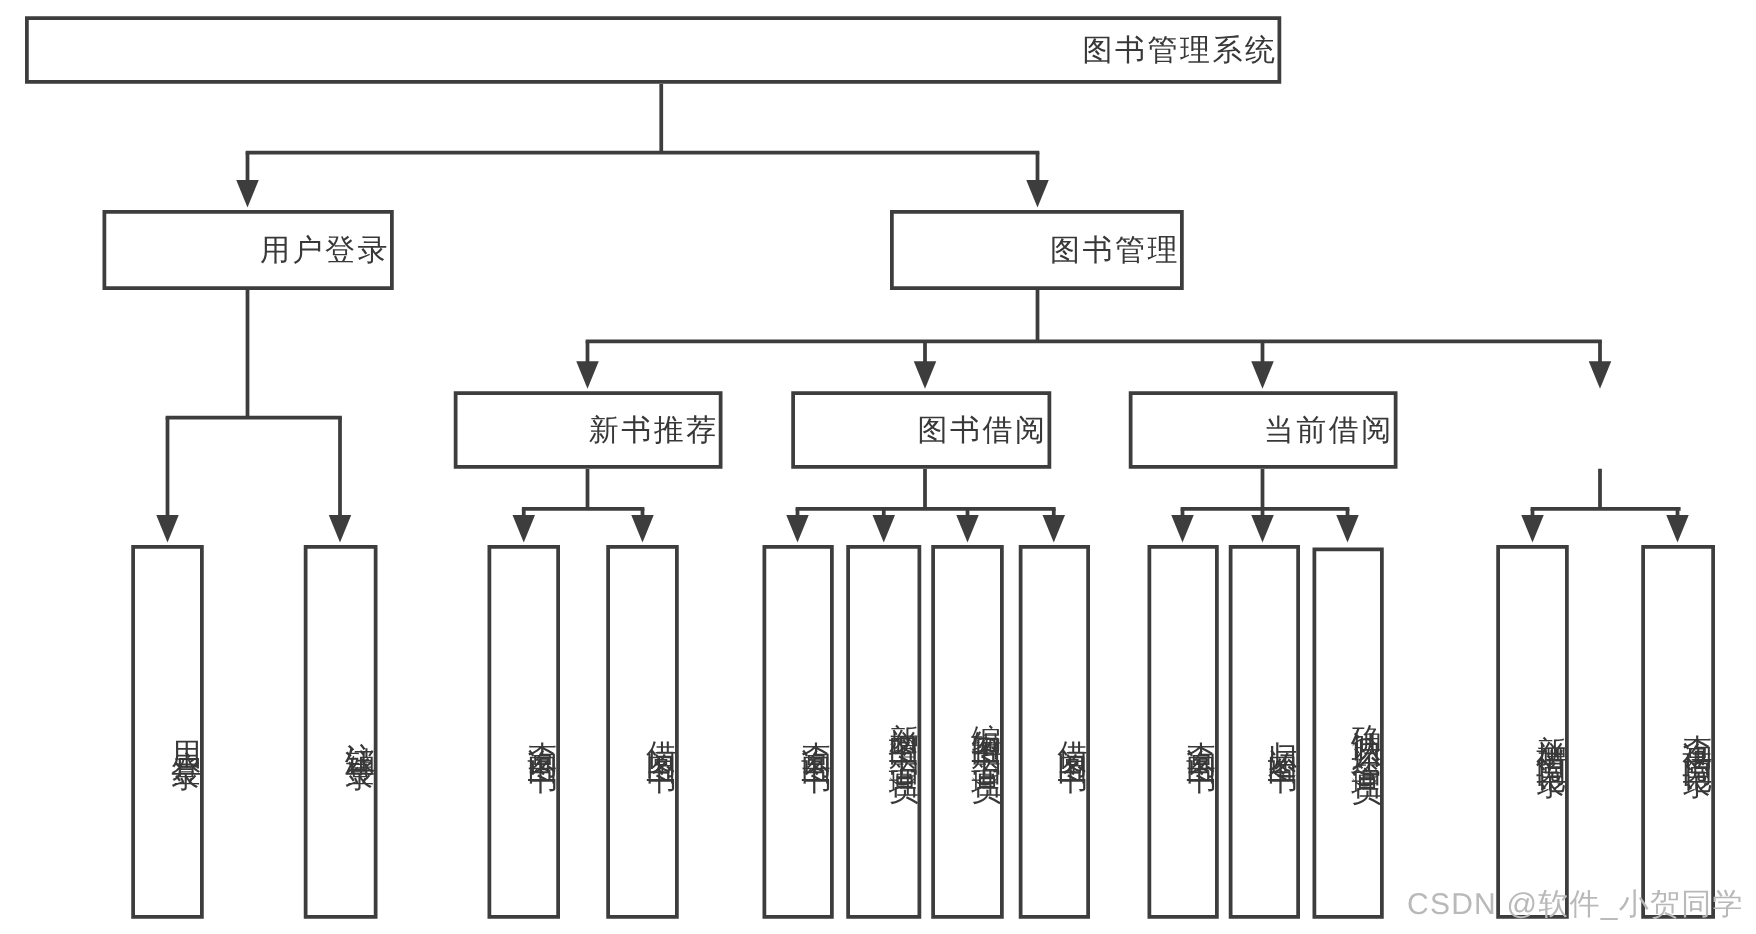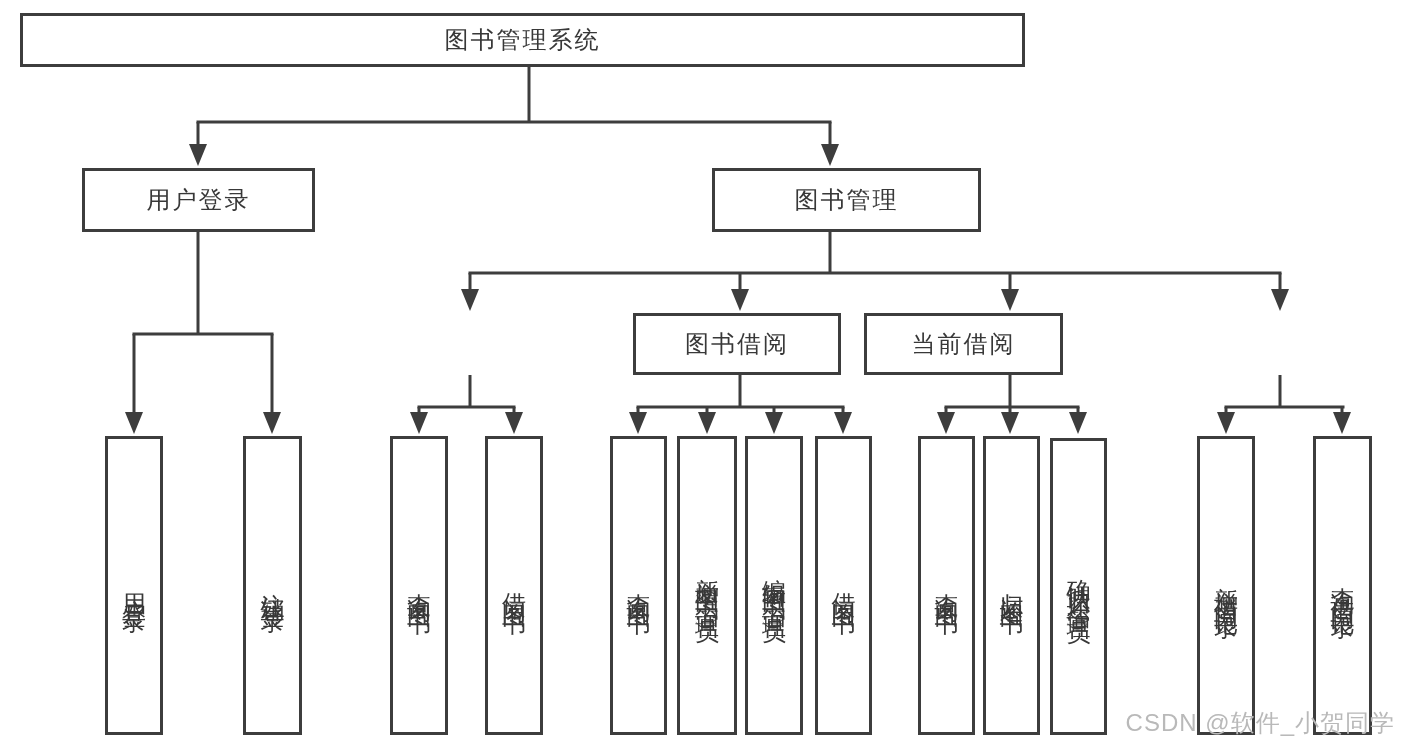--- a/index.html
+++ b/index.html
@@ -18,21 +18,21 @@
     font-family: "Liberation Sans", "DejaVu Sans", sans-serif;
   }
   #wires { position: absolute; left: 0; top: 0; }
   .box {
     position: absolute;
     box-sizing: border-box;
     border: 3px solid var(--line);
     background: #fff;
     display: flex;
     align-items: center;
-    justify-content: center;
+    justify-content: flex-end;
     color: var(--text);
   }
   .box .lbl {
     font-size: 24px;
     letter-spacing: 2px;
     white-space: nowrap;
   }
   .box.v .lbl {
     writing-mode: vertical-rl;
     text-orientation: mixed;
@@ -124,28 +124,31 @@
     </g>
   </svg>
 
   <div class="box h" style="left:20px;top:13px;width:1005px;height:54px">
     <span class="lbl">图书管理系统</span>
   </div>
 
   <div class="box h" style="left:82px;top:168px;width:233px;height:64px">
     <span class="lbl">用户登录</span>
   </div>
-  <div class="box h" style="left:712px;top:168px;width:269px;height:64px">
+  <div class="box h" style="left:712px;top:168px;width:235px;height:64px">
     <span class="lbl">图书管理</span>
   </div>
 
+  <div class="box h" style="left:363px;top:313px;width:215px;height:62px">
+    <span class="lbl">新书推荐</span>
+  </div>
   <div class="box h" style="left:633px;top:313px;width:208px;height:62px">
     <span class="lbl">图书借阅</span>
   </div>
-  <div class="box h" style="left:864px;top:313px;width:199px;height:62px">
+  <div class="box h" style="left:903px;top:313px;width:215px;height:62px">
     <span class="lbl">当前借阅</span>
   </div>
 
   <div class="box v" style="left:105px;top:436px;width:58px;height:299px">
     <span class="lbl">用户登录</span>
   </div>
   <div class="box v" style="left:243px;top:436px;width:59px;height:299px">
     <span class="lbl">注销登录</span>
   </div>
 

